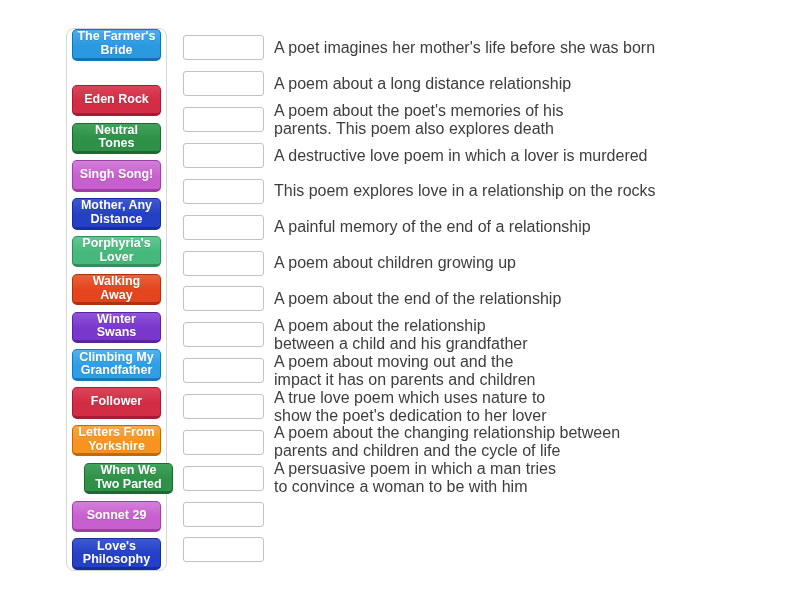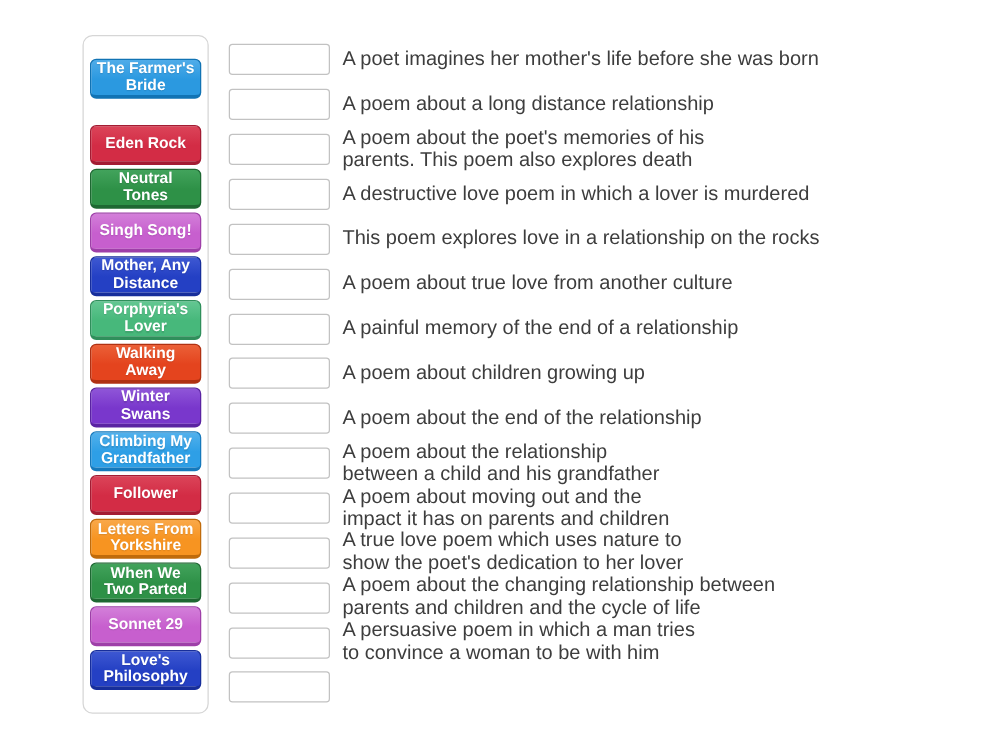--- a/index.html
+++ b/index.html
@@ -12,21 +12,21 @@
   }
   .stage { position: relative; width: 800px; height: 600px; }
 
   
   .keywords-panel {
     position: absolute;
     left: 66px; top: 28px;
     width: 101px; height: 543px;
     border: 1px solid #d6d6d6;
     border-radius: 8px;
-    padding: 18px 5px;
+    padding: 0 5px;
     display: flex;
     flex-direction: column;
     justify-content: space-between;
     background: #ffffff;
   }
   .tile {
     width: 89px; height: 31.5px;
     border-radius: 5px;
     border-style: solid;
     border-width: 1px 1px 3px 1px;
@@ -138,21 +138,21 @@
 
   <div class="tile" style="background: linear-gradient(rgb(219, 68, 89) 0%, rgb(211, 44, 69) 55%, rgb(211, 44, 69) 100%); border-color: rgb(163, 28, 51); align-items: center;">
     <span class="tile-label">Follower</span>
   </div>
 
   <div class="tile" style="background: linear-gradient(rgb(249, 168, 73) 0%, rgb(247, 148, 33) 55%, rgb(247, 148, 33) 100%); border-color: rgb(192, 107, 11);">
     <span class="tile-label">Letters From
 Yorkshire</span>
   </div>
 
-  <div class="tile" style="background: linear-gradient(rgb(66, 163, 92) 0%, rgb(46, 145, 71) 55%, rgb(46, 145, 71) 100%); border-color: rgb(30, 104, 50);">
+  <div class="tile" style="background: linear-gradient(rgb(66, 163, 92) 0%, rgb(46, 145, 71) 55%, rgb(46, 145, 71) 100%); border-color: rgb(30, 104, 50); margin-left: 12px;">
     <span class="tile-label">When We
 Two Parted</span>
   </div>
 
   <div class="tile" style="background: linear-gradient(rgb(211, 127, 217) 0%, rgb(199, 95, 206) 55%, rgb(199, 95, 206) 100%); border-color: rgb(158, 63, 168);">
     <span class="tile-label">Sonnet 29</span>
   </div>
 
   <div class="tile" style="background: linear-gradient(rgb(62, 88, 210) 0%, rgb(36, 64, 196) 55%, rgb(36, 64, 196) 100%); border-color: rgb(23, 46, 155);">
     <span class="tile-label">Love's
@@ -237,23 +237,20 @@
   </div>
 
   <div class="def-row">
     <div class="def">A destructive love poem in which a lover is murdered</div>
   </div>
 
   <div class="def-row">
     <div class="def">This poem explores love in a relationship on the rocks</div>
   </div>
 
-  <div class="def-row">
-    <div class="def">A poem about true love from another culture</div>
-  </div>
 
   <div class="def-row">
     <div class="def">A painful memory of the end of a relationship</div>
   </div>
 
   <div class="def-row">
     <div class="def">A poem about children growing up</div>
   </div>
 
 

